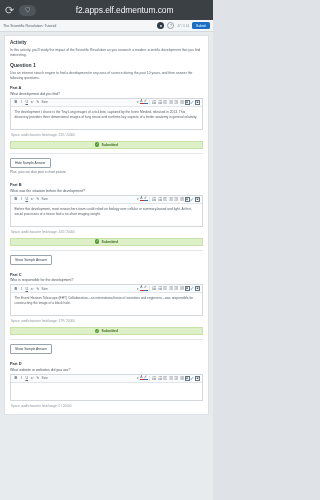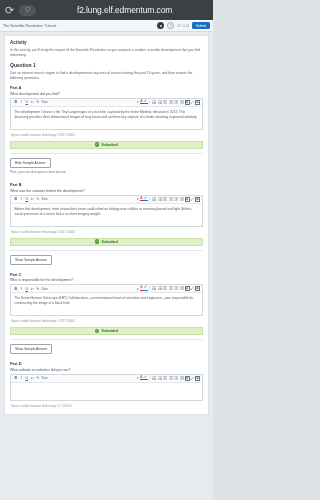--- a/index.html
+++ b/index.html
@@ -124,21 +124,21 @@
 
   .divider{ height:1px; background:#e3e7ea; margin:4px 0 0 0; }
   .gap{ height:4px; }
 </style>
 </head>
 <body>
 
 <div class="browser-bar">
   <span class="chrome-icon reload-icon">⟳</span>
   <span class="shield-pill">⛉</span>
-  <span class="url-text">f2.lung.elf.edmentum.com</span>
+  <span class="url-text">f2.apps.elf.edmentum.com</span>
 </div>
 
 <div class="app-header">
   <span class="app-title">The Scientific Revolution: Tutorial</span>
   <span class="hdr-icon dark">●</span>
   <span class="hdr-icon ring">?</span>
   <span class="hdr-meta">47 / 0 44</span>
   <button class="submit-btn">Submit</button>
 </div>
 

